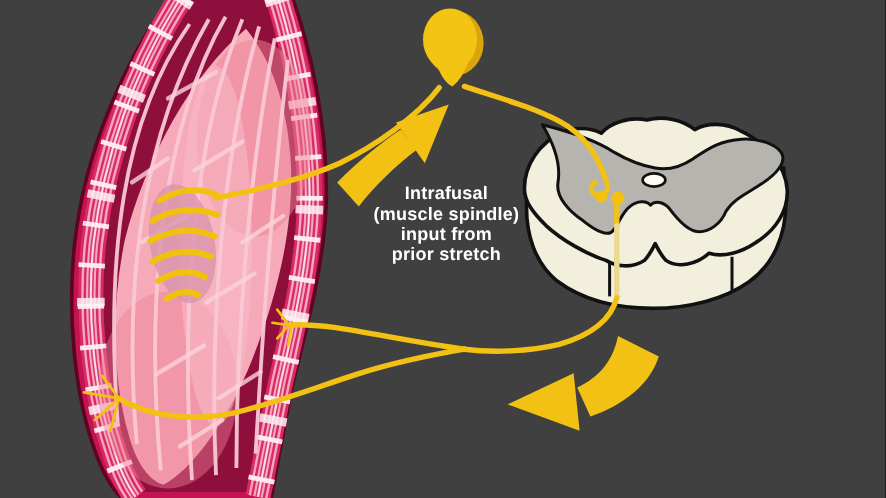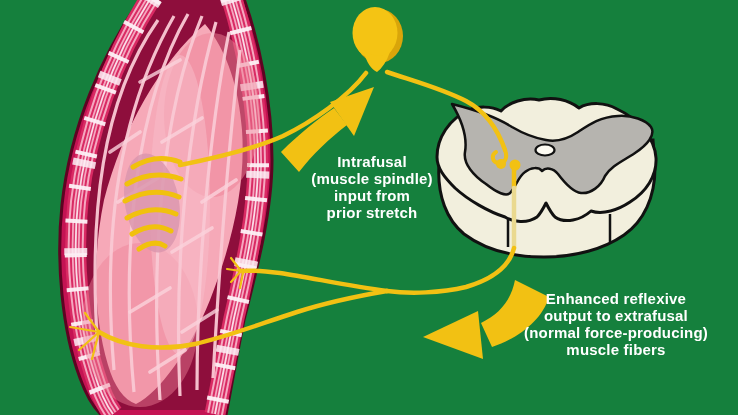--- a/index.html
+++ b/index.html
@@ -1,17 +1,17 @@
 <!DOCTYPE html>
 <html><head>
 <meta charset="utf-8">
 <style>
   html,body{margin:0;padding:0;background:#000;}
   #stage{
-    position:relative;width:738px;height:415px;background:#15803d;
+    position:relative;width:738px;height:415px;background:#404040;
     overflow:hidden;font-family:"Liberation Sans",sans-serif;
   }
   #stage svg{position:absolute;left:0;top:0;}
   .diagram-label{
     position:absolute;color:#fff;font-weight:700;font-size:15px;
     line-height:17px;text-align:center;white-space:pre-line;
     letter-spacing:.2px;
   }
   #label-afferent{left:277px;top:153px;width:190px;}
   #label-efferent{left:518px;top:290px;width:196px;}
@@ -160,17 +160,13 @@
     <path d="M 515,280 C 511,300 500,314 481,323 L 492,347 C 519,338 542,320 549,297 Z"></path>
     <path d="M 478,311 L 423,337 L 483,359 Z"></path>
   </g>
 </svg>
 
   <div id="label-afferent" class="diagram-label">Intrafusal
 (muscle spindle)
 input from
 prior stretch</div>
 
-  <div id="label-efferent" class="diagram-label">Enhanced reflexive
-output to extrafusal
-(normal force-producing)
-muscle fibers</div>
 </div>
 
 </body></html>

